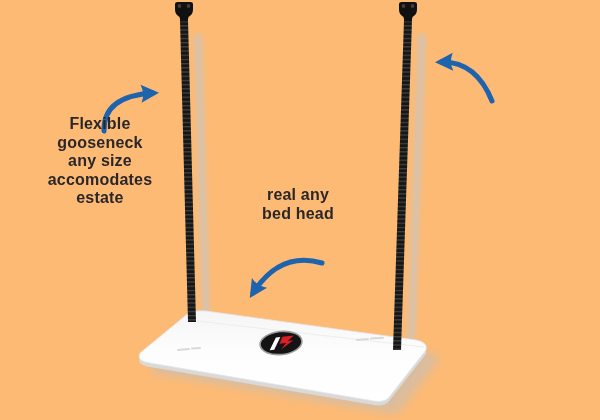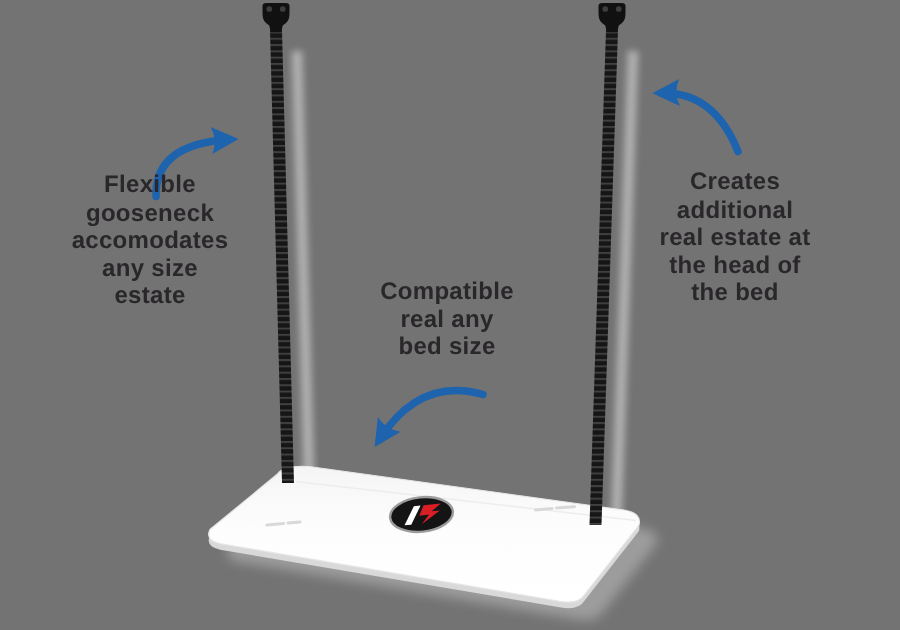--- a/index.html
+++ b/index.html
@@ -1,19 +1,19 @@
 <!DOCTYPE html>
 <html><head>
 <meta charset="utf-8">
 <style>
   html,body{margin:0;padding:0;background:#ffffff;}
   .stage{
     position:relative;
     width:600px;height:420px;
-    background:#737373;
+    background:#fdba74;
     overflow:hidden;
     font-family:"Liberation Sans", sans-serif;
   }
   .stage svg{position:absolute;left:0;top:0;}
   .callout{
     position:absolute;
     text-align:center;
     color:#2a272a;
     font-weight:700;
     font-size:16px;
@@ -102,32 +102,24 @@
     <g fill="none" stroke="#1e63ae" stroke-width="5" stroke-linecap="round">
       <path d="M 104 131 Q 103 96 153 93" marker-end="url(#ah)"></path>
       <path d="M 492 101 Q 476 61 441 62" marker-end="url(#ah)"></path>
       <path d="M 322 263 Q 280 251 253 293" marker-end="url(#ah)"></path>
     </g>
   </svg>
 
   <div class="callout callout-left">
     <div>Flexible</div>
     <div>gooseneck</div>
+    <div>any size</div>
     <div>accomodates</div>
-    <div>any size</div>
     <div>estate</div>
   </div>
 
   <div class="callout callout-center">
-    <div>Compatible</div>
     <div>real any</div>
-    <div>bed size</div>
+    <div>bed head</div>
   </div>
 
-  <div class="callout callout-right">
-    <div>Creates</div>
-    <div>additional</div>
-    <div>real estate at</div>
-    <div>the head of</div>
-    <div>the bed</div>
-  </div>
 
 </div>
 
 </body></html>

